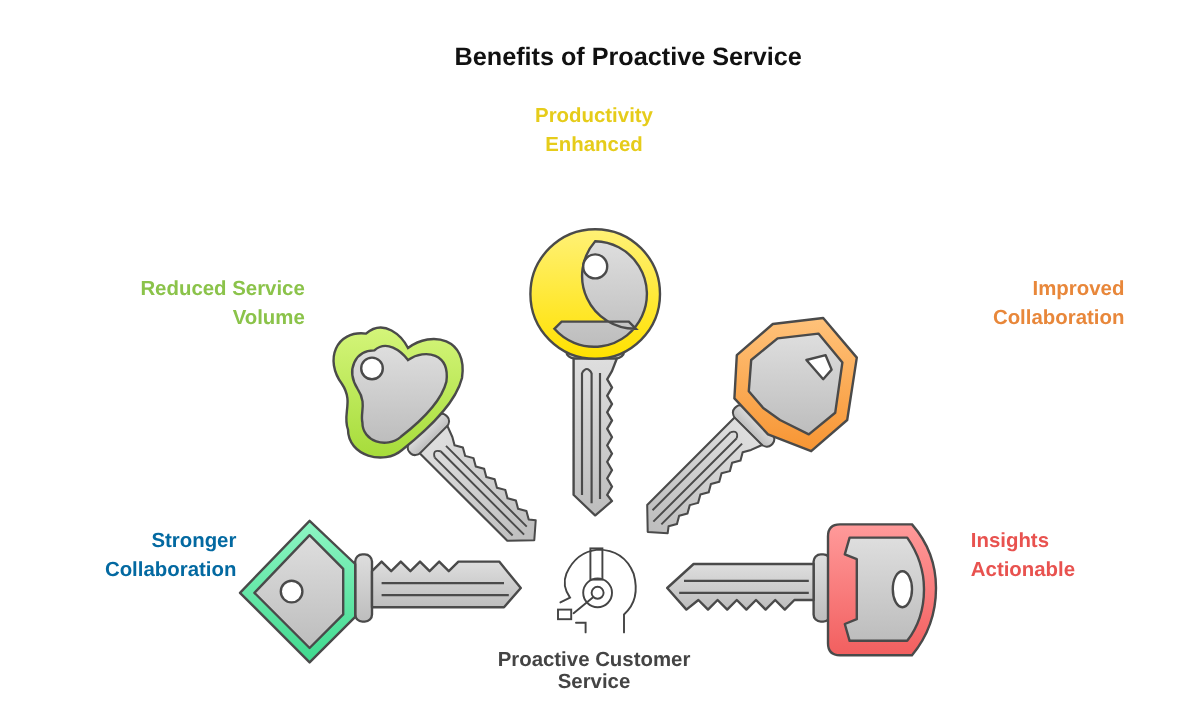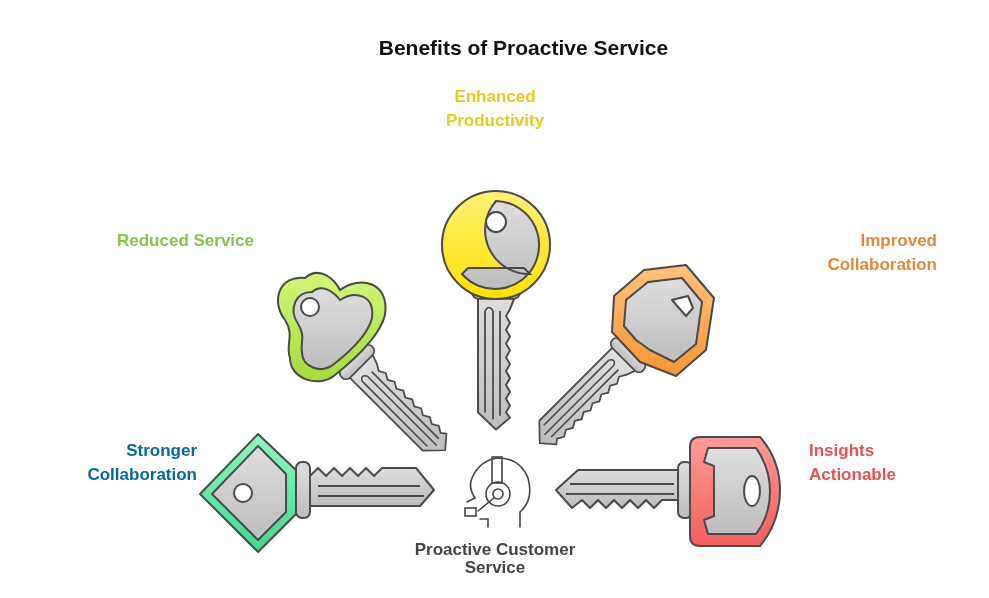--- a/index.html
+++ b/index.html
@@ -9,25 +9,26 @@
   .lbl span{display:block;}
   .center-lbl{position:absolute;left:410px;width:170px;top:541px;text-align:center;font-size:17px;font-weight:bold;color:#444;line-height:18px;}
   svg.main{position:absolute;left:0;top:0;}
 </style>
 </head>
 <body>
 
 <div class="title">Benefits of Proactive Service</div>
 
 <div class="lbl" style="left:400px;width:190px;top:85px;text-align:center;color:#e6cc1a;">
+  <span>Productivity</span>
   <span>Enhanced</span>
-  <span>Productivity</span>
 </div>
 <div class="lbl" style="left:60px;width:194px;top:229px;text-align:right;color:#8bc34a;">
   <span>Reduced Service</span>
+  <span>Volume</span>
 </div>
 <div class="lbl" style="left:737px;width:200px;top:229px;text-align:right;color:#e8873a;">
   <span>Improved</span>
   <span>Collaboration</span>
 </div>
 <div class="lbl" style="left:36px;width:161px;top:439px;text-align:right;color:#0369a1;">
   <span>Stronger</span>
   <span>Collaboration</span>
 </div>
 <div class="lbl" style="left:809px;width:170px;top:439px;text-align:left;color:#e8524f;">

